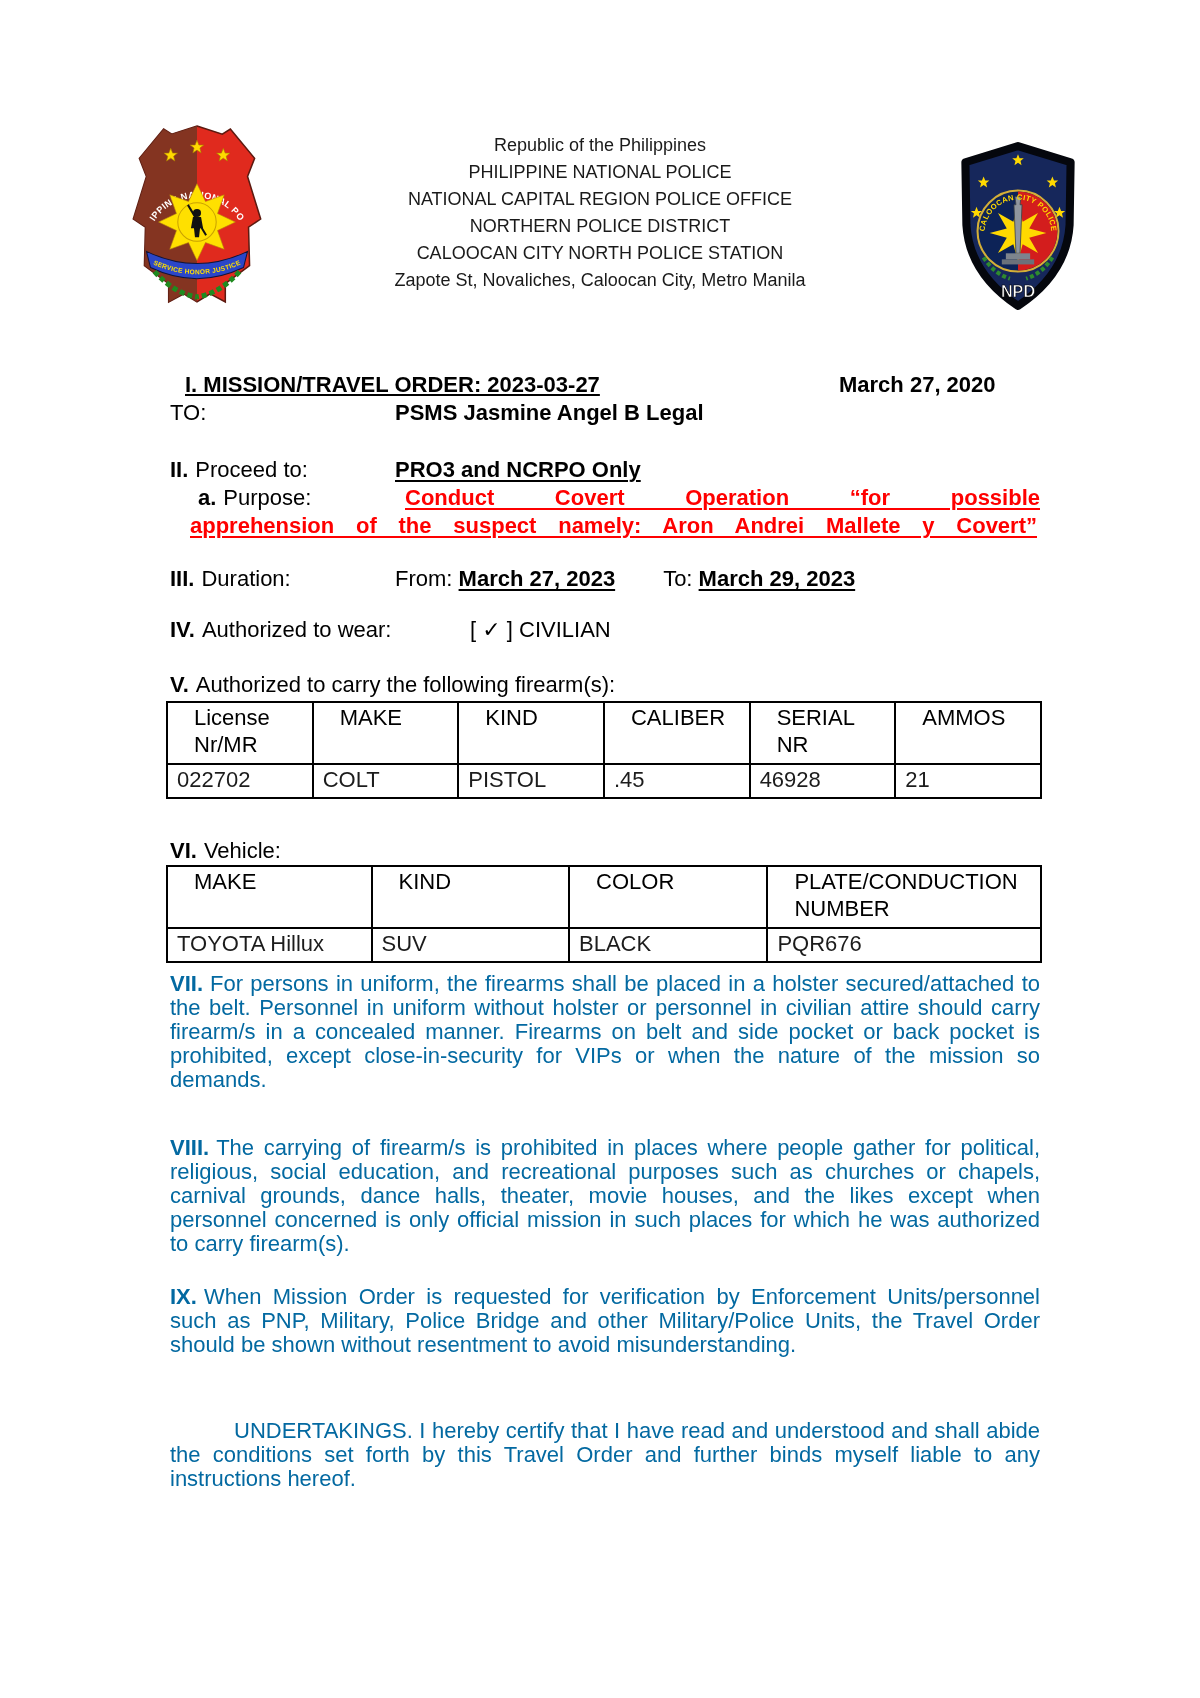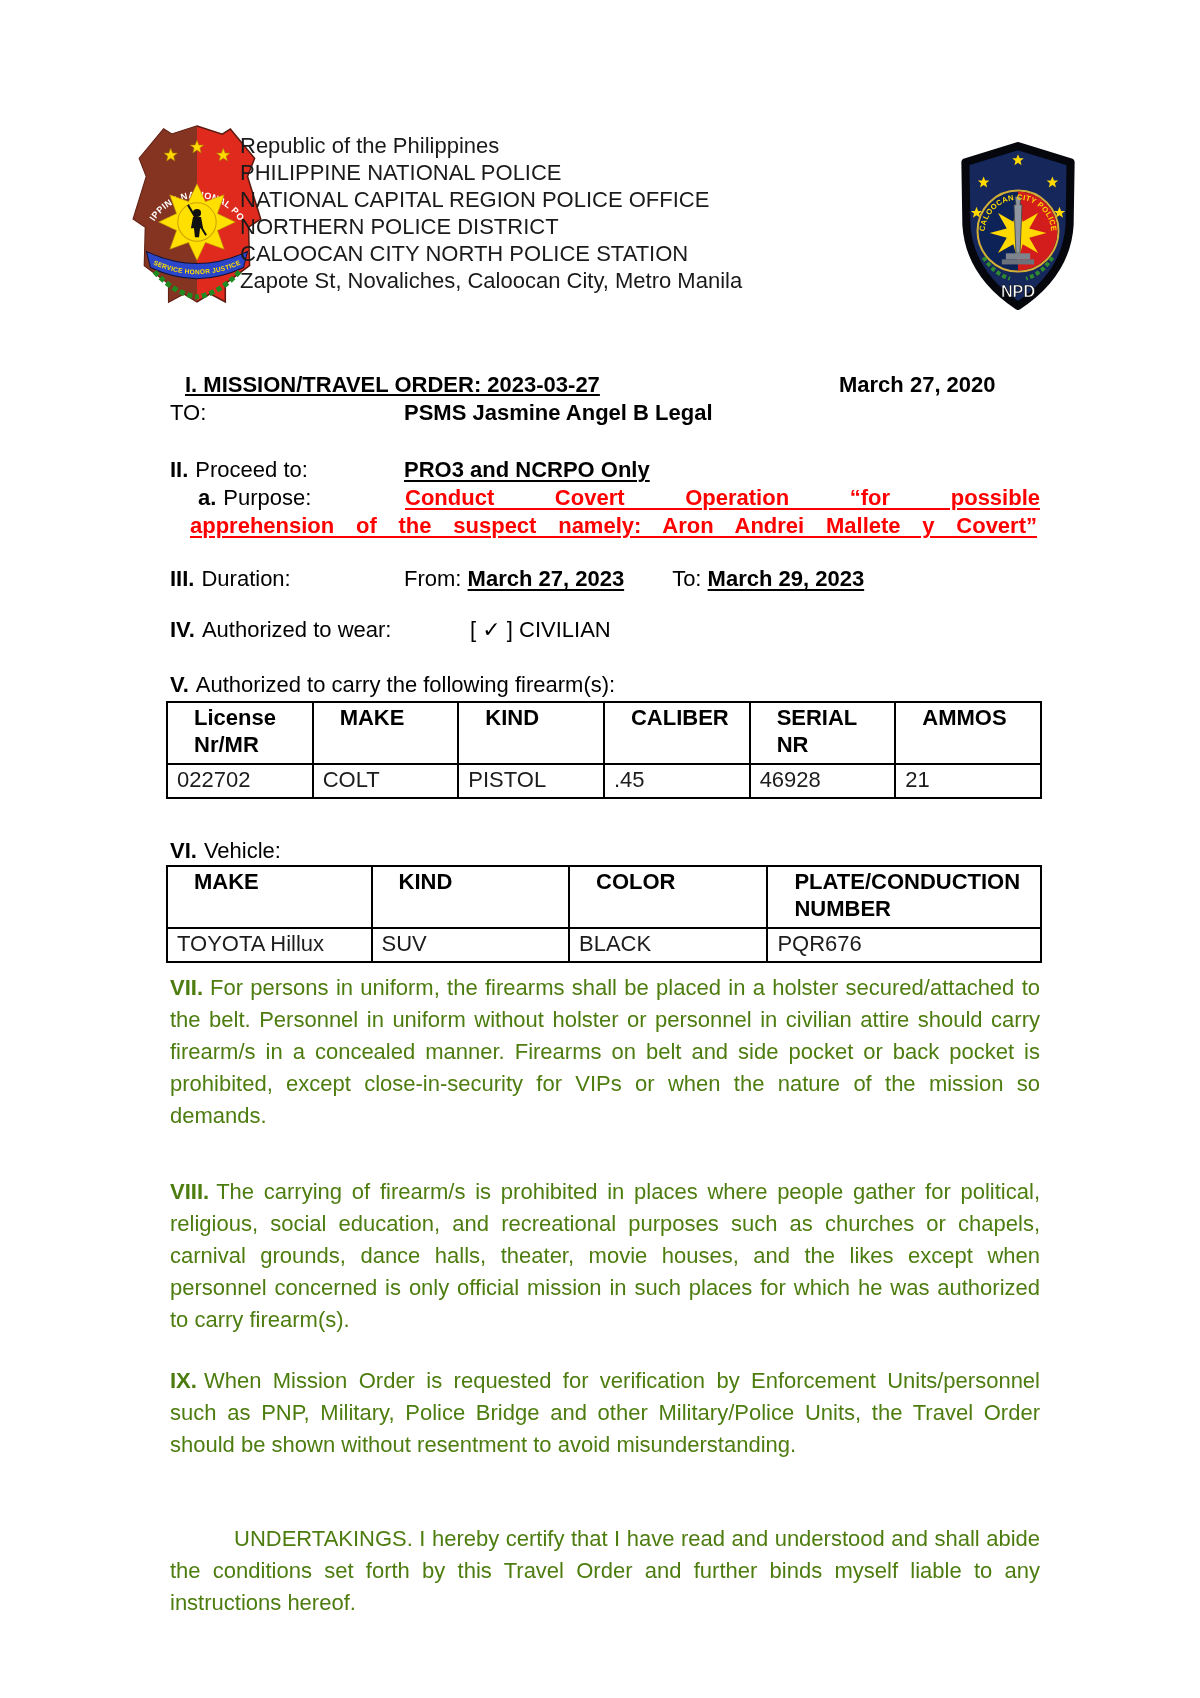--- a/index.html
+++ b/index.html
@@ -10,39 +10,39 @@
     background:#ffffff;
     font-family:"Liberation Sans","DejaVu Sans",sans-serif;
     font-size:22px; color:#000;
     overflow:hidden;
   }
   
   .logo-left  { position:absolute; left:126px; top:124px; width:142px; height:184px; }
   .logo-right { position:absolute; left:946px; top:140px; width:144px; height:174px; }
   .header-text{
     position:absolute; left:240px; right:240px; top:132px;
-    text-align:left; line-height:27px; font-size:22px; color:#1a1a1a;
+    text-align:center; line-height:27px; font-size:18px; color:#1a1a1a;
   }
   
   .body-content{
     position:absolute; top:0; left:0; right:0;
     padding:0 160px 0 170px;
     line-height:28px;
   }
   .line { position:relative; height:28px; white-space:nowrap; }
   .num  { font-weight:bold; margin-right:7px;text-align:right; }
   .bold { font-weight:bold; }
   .ul   { text-decoration:underline; text-decoration-thickness:2px; text-underline-offset:3px; }
   .red  { color:#FF0000; }
 
   .line-order   { margin-top:371px; margin-left:15px;text-decoration:underline; }
   .order-title  { font-weight:bold; }
   .order-date   { position:absolute; left:654px; font-weight:bold; }
 
-  .tab-235 { position:absolute; left:234px;text-align:right; }
+  .tab-235 { position:absolute; left:225px;text-align:right; }
   .tab-300 { position:absolute; left:300px; }
 
   .line-proceed { margin-top:29px; }
   .sub          { margin-left:28px; }
 
   .purpose-val1 {
     position:absolute; left:235px; right:0; top:0;
     text-align:justify; text-align-last:justify;
     white-space:normal; overflow:hidden; height:28px;
   }
@@ -61,33 +61,33 @@
     width:876px; margin-left:-4px;
     table-layout:fixed;
   }
   .tbl th, .tbl td {
     border:2px solid #000;
     padding:1px 9px 1px 9px;
     text-align:left; vertical-align:top;
     font-size:22px; line-height:27px;
     overflow:hidden; white-space:normal;
   }
-  .tbl th { font-weight:bold; height:58px;padding-left:26px; }
+  .tbl th { font-weight:normal; height:58px;padding-left:26px; }
   .tbl td { font-weight:normal; height:30px; color:#1c1c1c; }
   .tbl-firearms { margin-top:2px; }
   .tbl-firearms th, .tbl-firearms td { width:16.66%; }
   .line-vehicle-label { margin-top:38px; }
   .tbl-vehicle col.c1 { width:23.4%; }
   .tbl-vehicle col.c2 { width:22.6%; }
   .tbl-vehicle col.c3 { width:22.7%; }
   .tbl-vehicle col.c4 { width:31.3%; }
 
   .para {
-    text-align:justify; line-height:32px;
-    color:#4d7c0f;
+    text-align:justify; line-height:24px;
+    color:#0369a1;
   }
   .p-vii  { margin-top:9px;  }
   .p-viii { margin-top:44px; }
   .p-ix   { margin-top:29px; }
   .p-und  { margin-top:62px; text-indent:64px; }
 </style>
 </head>
 <body>
 
 <div class="page">

